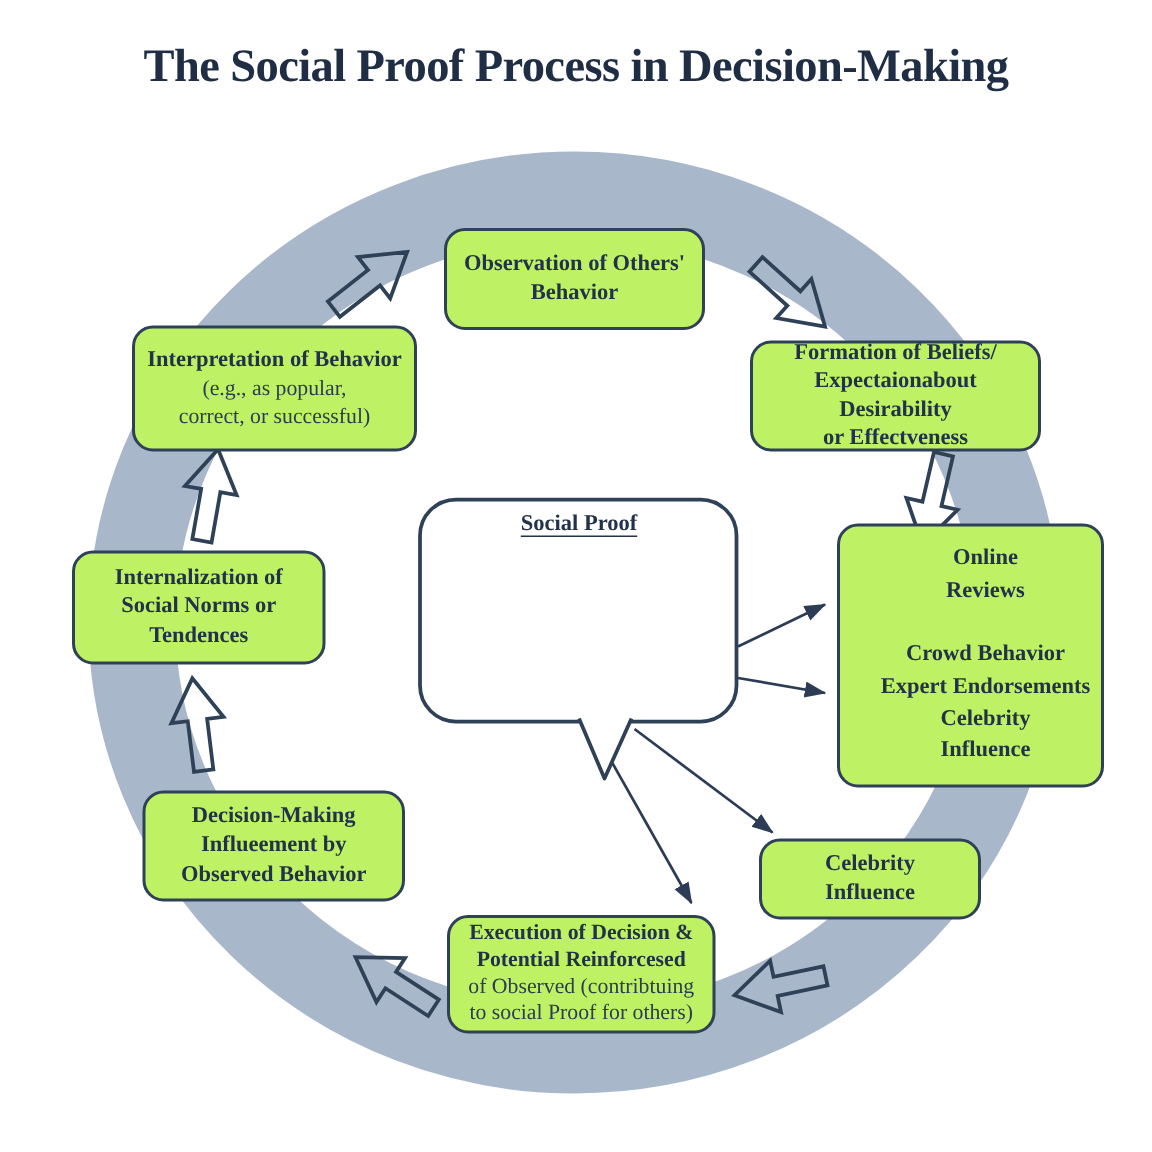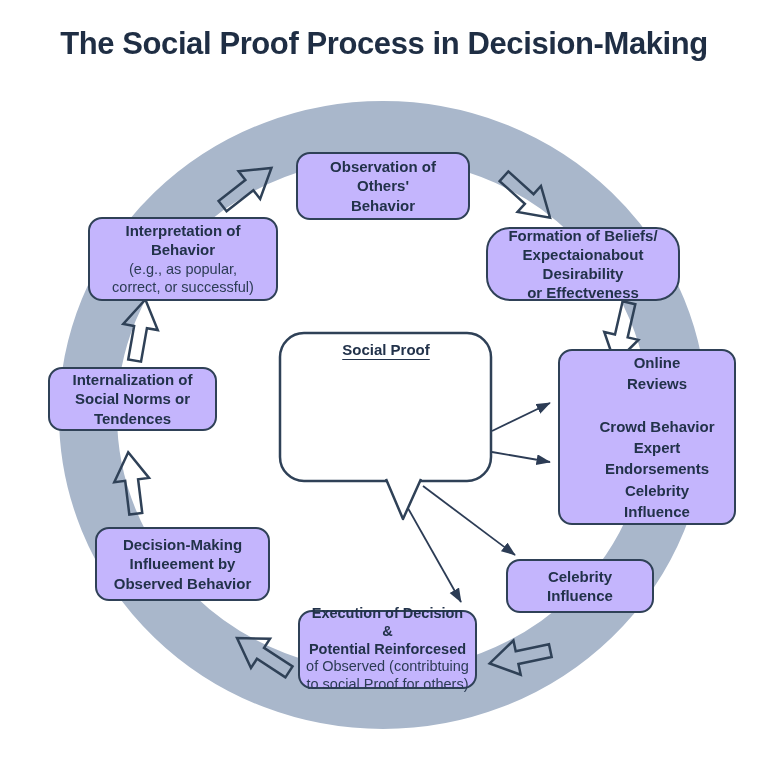--- a/index.html
+++ b/index.html
@@ -1,21 +1,21 @@
 <!DOCTYPE html>
 <html><head>
 <meta charset="utf-8">
 <style>
   html,body{margin:0;padding:0;background:#ffffff;}
   .canvas{position:relative;width:768px;height:768px;background:#ffffff;overflow:hidden;
-          font-family:Liberation Sans, sans-serif;color:#22324a;}
+          font-family:Liberation Serif, serif;color:#22324a;}
   .layer{position:absolute;left:0;top:0;width:768px;height:768px;}
   .page-title{position:absolute;left:0;top:26px;width:768px;text-align:center;
               font-size:31px;font-weight:bold;color:#1f2e44;letter-spacing:-0.4px;}
-  .node{position:absolute;background:#c4b5fd;border:2px solid #2f4157;border-radius:14px;
+  .node{position:absolute;background:#bef264;border:2px solid #2f4157;border-radius:14px;
         display:flex;flex-direction:column;align-items:center;justify-content:center;
         text-align:center;z-index:2;box-sizing:border-box;padding:4px 6px;}
   .node-title{font-weight:bold;font-size:15px;line-height:1.28;white-space:pre-line;color:#22324a;}
   .node-sub{font-weight:normal;font-size:14.5px;line-height:1.28;white-space:pre-line;color:#2c3c55;}
   .examples .node-title{line-height:1.42;margin-left:20px;}
   .execution .node-title,.execution .node-sub{font-size:14.5px;line-height:1.24;}
   .bubble-text{position:absolute;left:281px;top:341px;width:210px;z-index:3;text-align:center;}
   .bubble-heading{font-size:15px;font-weight:bold;color:#22324a;
                   text-decoration:underline;text-underline-offset:4px;margin-bottom:10px;}
   .bubble-body{font-size:14.5px;line-height:1.24;color:#2c3c55;white-space:pre-line;}
@@ -53,21 +53,21 @@
     <rect x="280" y="333" width="211" height="148" rx="24" fill="#ffffff" stroke="#2f4157" stroke-width="2.5"></rect>
     <path d="M386,479 L403,519 L421,479 Z" fill="#ffffff" stroke="none"></path>
     <path d="M386,479 L403,519 L421,479" fill="none" stroke="#2f4157" stroke-width="2.5" stroke-linejoin="round"></path>
   </svg>
 
   <div class="node" style="left:296px;top:152px;width:174px;height:68px;">
     <div class="node-title">Observation of Others'
 Behavior</div>
   </div>
 
-  <div class="node" style="left:486px;top:227px;width:194px;height:74px;border-radius:24px;">
+  <div class="node" style="left:500px;top:227px;width:194px;height:74px;">
     <div class="node-title">Formation of Beliefs/
 Expectaionabout Desirability
 or Effectveness</div>
   </div>
 
   <div class="node examples" style="left:558px;top:349px;width:178px;height:176px;">
     <div class="node-title">Online
 Reviews
 
 Crowd Behavior
@@ -87,21 +87,21 @@
 Observed Behavior</div>
   </div>
 
   <div class="node execution" style="left:298px;top:610px;width:179px;height:79px;">
     <div class="node-title">Execution of Decision &amp;
 Potential Reinforcesed</div>
     <div class="node-sub">of Observed (contribtuing
 to social Proof for others)</div>
   </div>
 
-  <div class="node" style="left:48px;top:367px;width:169px;height:64px;">
+  <div class="node" style="left:48px;top:367px;width:169px;height:76px;">
     <div class="node-title">Internalization of
 Social Norms or
 Tendences</div>
   </div>
 
   <div class="node" style="left:88px;top:217px;width:190px;height:84px;">
     <div class="node-title">Interpretation of Behavior</div>
     <div class="node-sub">(e.g., as popular,
 correct, or successful)</div>
   </div>

